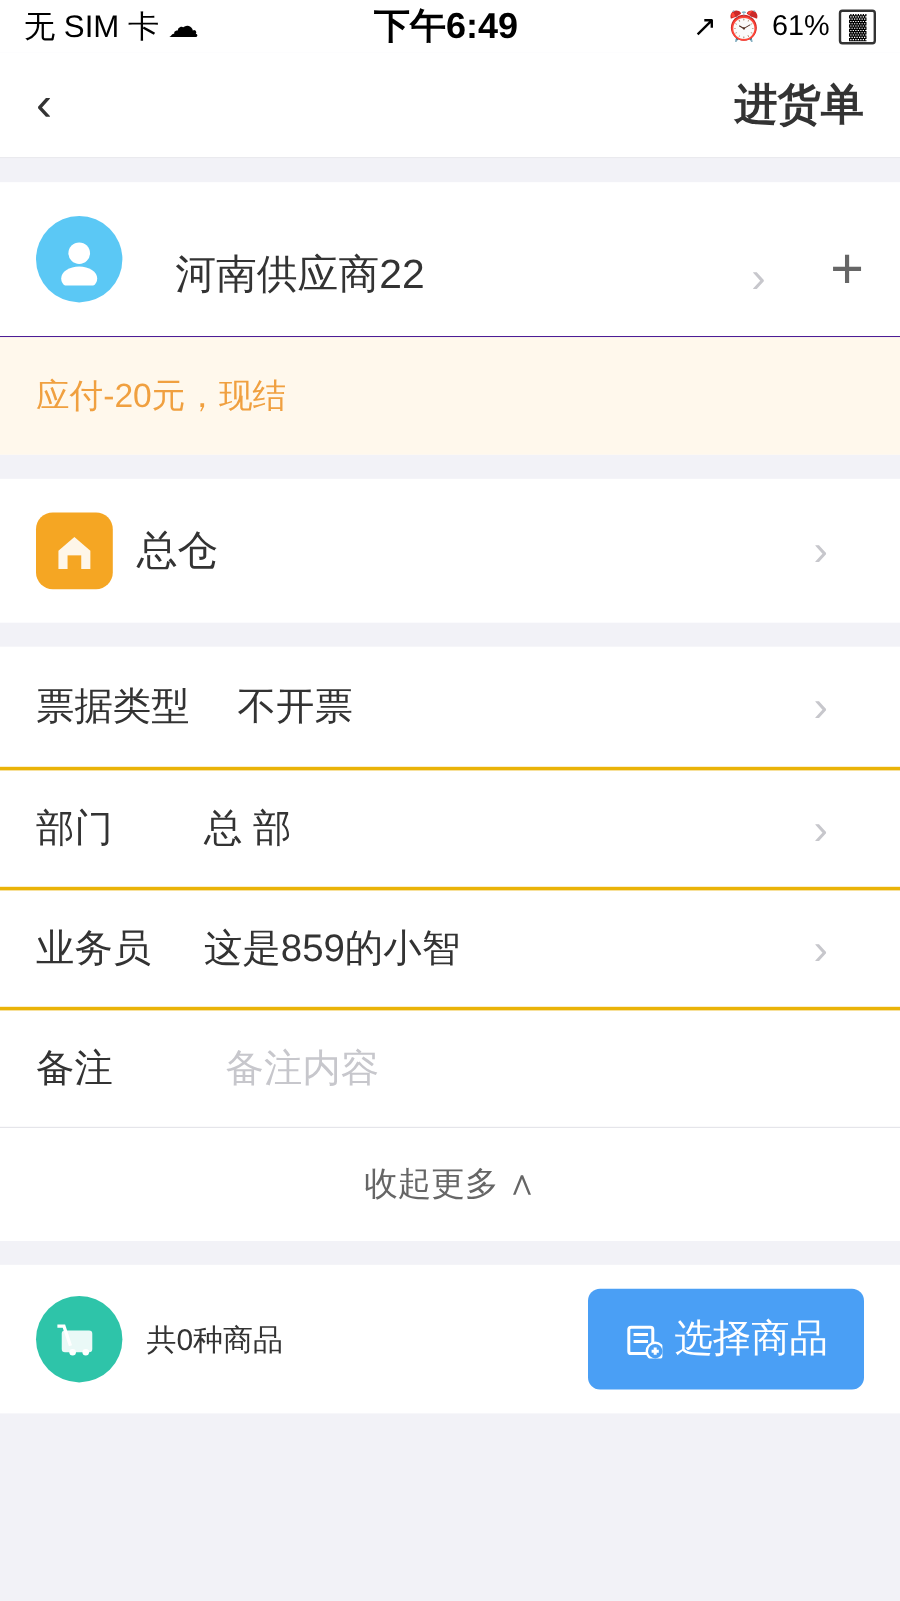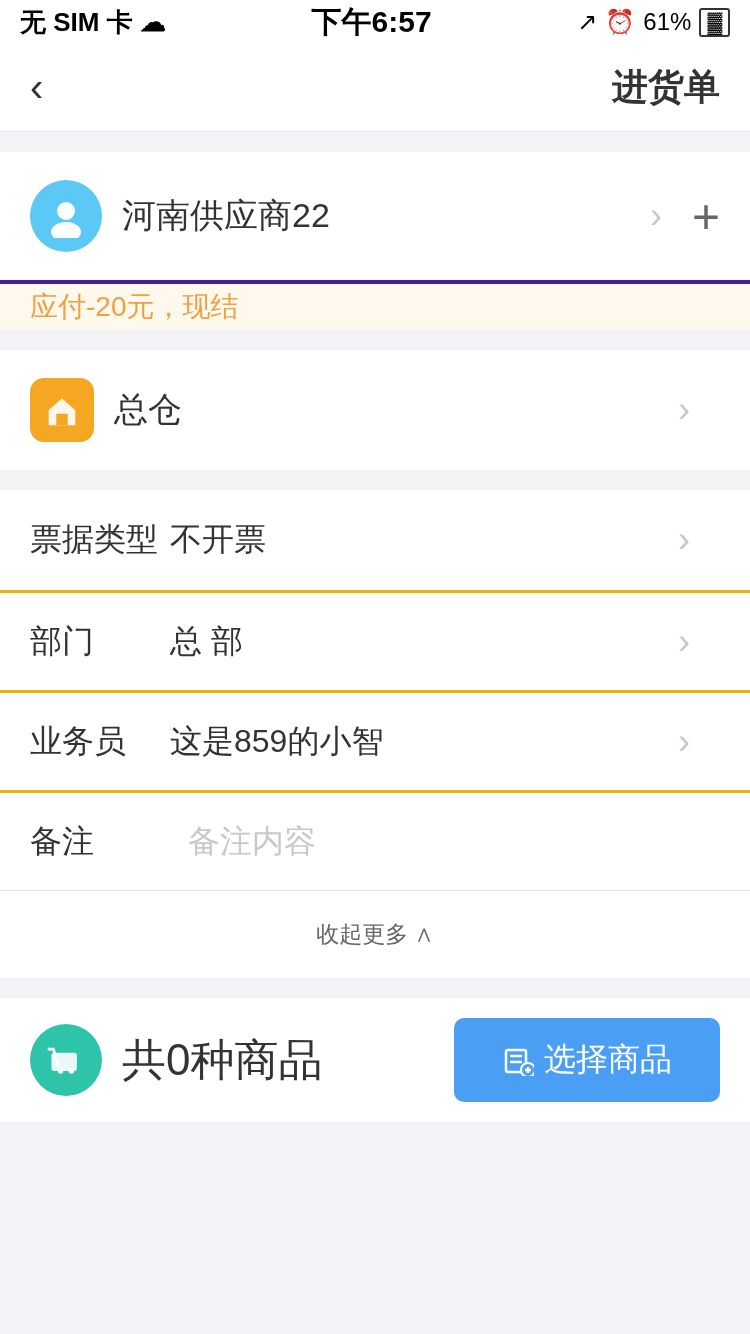--- a/index.html
+++ b/index.html
@@ -16,21 +16,21 @@
     .status-bar {
       height: 44px;
       background: #fff;
       display: flex;
       align-items: center;
       justify-content: space-between;
       padding: 0 20px;
       font-size: 26px;
       font-weight: 500;
     }
-    .status-left { display: flex; align-items: center; gap: 10px; font-weight: bold; }
+    .status-left { display: flex; align-items: center; gap: 10px; }
     .status-center { font-size: 30px; font-weight: 600; }
     .status-right { display: flex; align-items: center; gap: 8px; font-size: 24px; }
 
     
     .nav-bar {
       height: 88px;
       background: #fff;
       display: flex;
       align-items: center;
       justify-content: space-between;
@@ -60,24 +60,25 @@
 
     
     .card {
       background: #fff;
       margin-bottom: 0;
     }
 
     
     .supplier-row {
       display: flex;
-      align-items: center;
+      align-items: flex-end;
       padding: 28px 30px;
       background: #fff;
-      border-bottom: 4px solid #4c1d95;
+      border-bottom: 1px solid #4c1d95;
+      gap: 24px;
     }
     .supplier-avatar {
       width: 72px;
       height: 72px;
       border-radius: 50%;
       background: #5bc8f5;
       display: flex;
       align-items: center;
       justify-content: center;
       margin-right: 20px;
@@ -96,21 +97,21 @@
     }
     .add-icon {
       font-size: 48px;
       color: #666;
       font-weight: 300;
     }
 
     
     .notice-bar {
       background: #fff8ec;
-      padding: 4px 30px;
+      padding: 30px 30px;
       font-size: 28px;
       color: #f0a040;
       border-bottom: none;
     }
 
     
     .warehouse-row {
       display: flex;
       align-items: center;
       padding: 28px 30px;
@@ -161,21 +162,21 @@
     }
 
     
     .collapse-row {
       background: #fff;
       border-top: 1px solid #e5e5ea;
       display: flex;
       align-items: center;
       justify-content: center;
       padding: 28px 0;
-      font-size: 23px;
+      font-size: 28px;
       color: #666;
     }
 
     
     .product-bar {
       display: flex;
       align-items: center;
       padding: 20px 30px;
       background: #fff;
       margin-top: 20px;
@@ -186,29 +187,29 @@
       border-radius: 50%;
       background: #2ec4a9;
       display: flex;
       align-items: center;
       justify-content: center;
       margin-right: 20px;
       flex-shrink: 0;
     }
     .product-count {
       flex: 1;
-      font-size: 44px;
+      font-size: 25px;
       color: #333;
     }
     .select-btn {
       background: #4a9ff5;
       color: #fff;
       border: none;
       border-radius: 10px;
-      padding: 20px 48px;
+      padding: 20px 30px;
       font-size: 32px;
       display: flex;
       align-items: center;
       gap: 10px;
       cursor: pointer;
     }
 
     
     .page-bg {
       flex: 1;
@@ -216,21 +217,21 @@
       min-height: 300px;
     }
   </style>
 </head>
 <body>
 
 <div class="status-bar">
   <div class="status-left">
     <span>无 SIM 卡 ☁</span>
   </div>
-  <div class="status-center">下午6:57</div>
+  <div class="status-center">下午6:49</div>
   <div class="status-right">
     <span>↗</span>
     <span>⏰</span>
     <span>61%</span>
     <span style="border:2px solid #333; border-radius:3px; padding:1px 6px; font-size:20px;">▓</span>
   </div>
 </div>
 
 <div class="nav-bar">
   <span class="nav-back">‹</span>
@@ -266,21 +267,21 @@
     </div>
     <span class="warehouse-name">总仓</span>
     <span class="chevron-icon">›</span>
   </div>
 </div>
 
 <div class="section-divider"></div>
 
 <div class="card">
 
-  <div class="form-row" style="border-top:none;">
+  <div class="form-row" style="border-top:none;gap:28px;">
     <span class="form-label">票据类型</span>
     <span class="form-value">不开票</span>
     <span class="chevron-icon">›</span>
   </div>
 
   <div class="form-row">
     <span class="form-label">部门</span>
     <span class="form-value">总 部</span>
     <span class="chevron-icon">›</span>
   </div>

